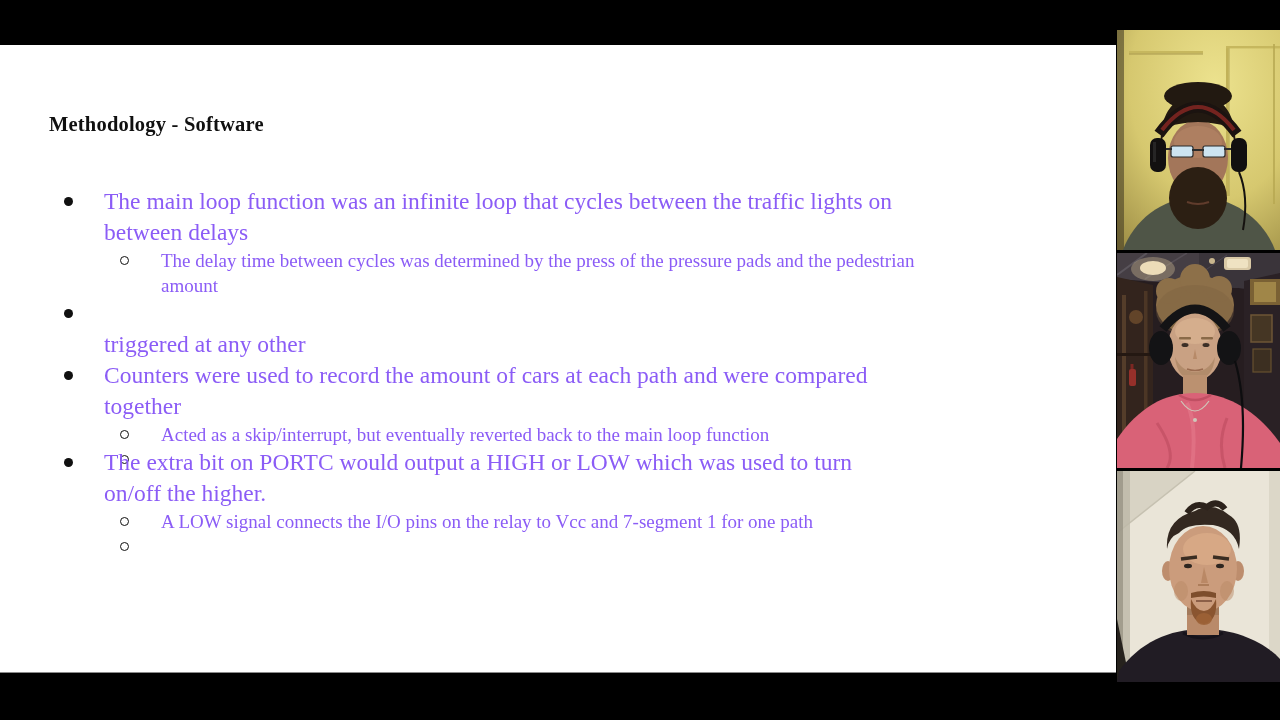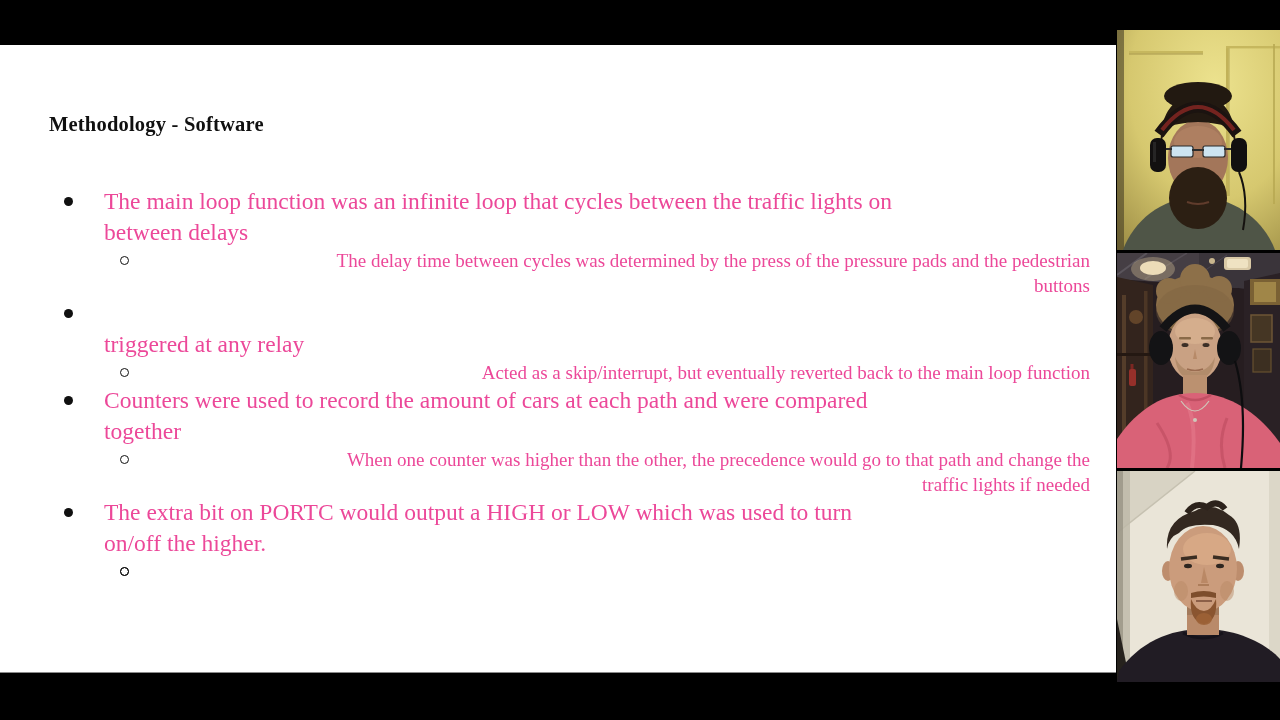--- a/index.html
+++ b/index.html
@@ -10,28 +10,28 @@
   .stage{position:absolute;inset:0;}
   
   .slide{
     position:absolute;left:0;top:45px;width:1116px;height:627px;
     background:#fff;border-bottom:1px solid #8a8a8a;
   }
   .slide-title{
     position:absolute;left:49px;top:68px;margin:0;
     font-size:20.5px;font-weight:bold;color:#101010;letter-spacing:.2px;
   }
-  .bullets{position:absolute;left:0;top:141px;width:1090px;color:#ec4899;}
+  .bullets{position:absolute;left:0;top:141px;width:1090px;color:#8b5cf6;}
   .bullet-item{position:relative;}
   .bullet-item.lvl1{font-size:23.5px;line-height:31px;padding-left:104px;}
   .bullet-item.lvl1 .marker{
     position:absolute;left:64px;top:11px;width:9px;height:9px;
     border-radius:50%;background:#101010;
   }
-  .bullet-item.lvl2{font-size:19px;line-height:25px;padding-left:161px;text-align:right;}
+  .bullet-item.lvl2{font-size:19px;line-height:25px;padding-left:161px;}
   .bullet-item.lvl2 .marker{
     position:absolute;left:120px;top:8px;width:7px;height:7px;
     border-radius:50%;border:1.4px solid #101010;background:transparent;
   }
   
   .cam{position:absolute;left:1117px;width:163px;background:#000;overflow:hidden;}
   .cam svg{display:block;width:100%;height:100%;}
   .cam1{top:30px;height:220px;}
   .cam2{top:253px;height:215px;}
   .cam3{top:471px;height:211px;}
@@ -43,44 +43,44 @@
 
   <div class="slide">
     <h1 class="slide-title">Methodology - Software</h1>
     <div class="bullets" id="bullet-list">
         <div class="bullet-item lvl1">
     <span class="marker"></span>
     <span class="btext"><span>The main loop function was an infinite loop that cycles between the traffic lights on</span><br><span>between delays</span></span>
   </div>
         <div class="bullet-item lvl2">
     <span class="marker"></span>
-    <span class="btext"><span>The delay time between cycles was determined by the press of the pressure pads and the pedestrian</span><br><span>buttons</span></span>
-  </div>
-        <div class="bullet-item lvl1">
-    <span class="marker"></span>
-    <span class="btext"><br><span>triggered at any relay</span></span>
+    <span class="btext"><span>The delay time between cycles was determined by the press of the pressure pads and the pedestrian</span><br><span>amount</span></span>
+  </div>
+        <div class="bullet-item lvl1">
+    <span class="marker"></span>
+    <span class="btext"><br><span>triggered at any other</span></span>
+  </div>
+        <div class="bullet-item lvl1">
+    <span class="marker"></span>
+    <span class="btext"><span>Counters were used to record the amount of cars at each path and were compared</span><br><span>together</span></span>
   </div>
         <div class="bullet-item lvl2">
     <span class="marker"></span>
     <span class="btext"><span>Acted as a skip/interrupt, but eventually reverted back to the main loop function</span></span>
   </div>
-        <div class="bullet-item lvl1">
-    <span class="marker"></span>
-    <span class="btext"><span>Counters were used to record the amount of cars at each path and were compared</span><br><span>together</span></span>
-  </div>
-        <div class="bullet-item lvl2">
-    <span class="marker"></span>
-    <span class="btext"><span>When one counter was higher than the other, the precedence would go to that path and change the</span><br><span>traffic lights if needed</span></span>
+        <div class="bullet-item lvl2">
+    <span class="marker"></span>
   </div>
         <div class="bullet-item lvl1">
     <span class="marker"></span>
     <span class="btext"><span>The extra bit on PORTC would output a HIGH or LOW which was used to turn</span><br><span>on/off the higher.</span></span>
   </div>
         <div class="bullet-item lvl2">
     <span class="marker"></span>
+    <span class="btext"><span>A LOW signal connects the I/O pins on the relay to Vcc and 7-segment 1 for one path</span></span>
   </div>
         <div class="bullet-item lvl2">
     <span class="marker"></span>
   </div>
       </div>
   </div>
 
   <div class="cam cam1">
     <svg viewBox="0 0 163 220" preserveAspectRatio="none">
       <defs>

